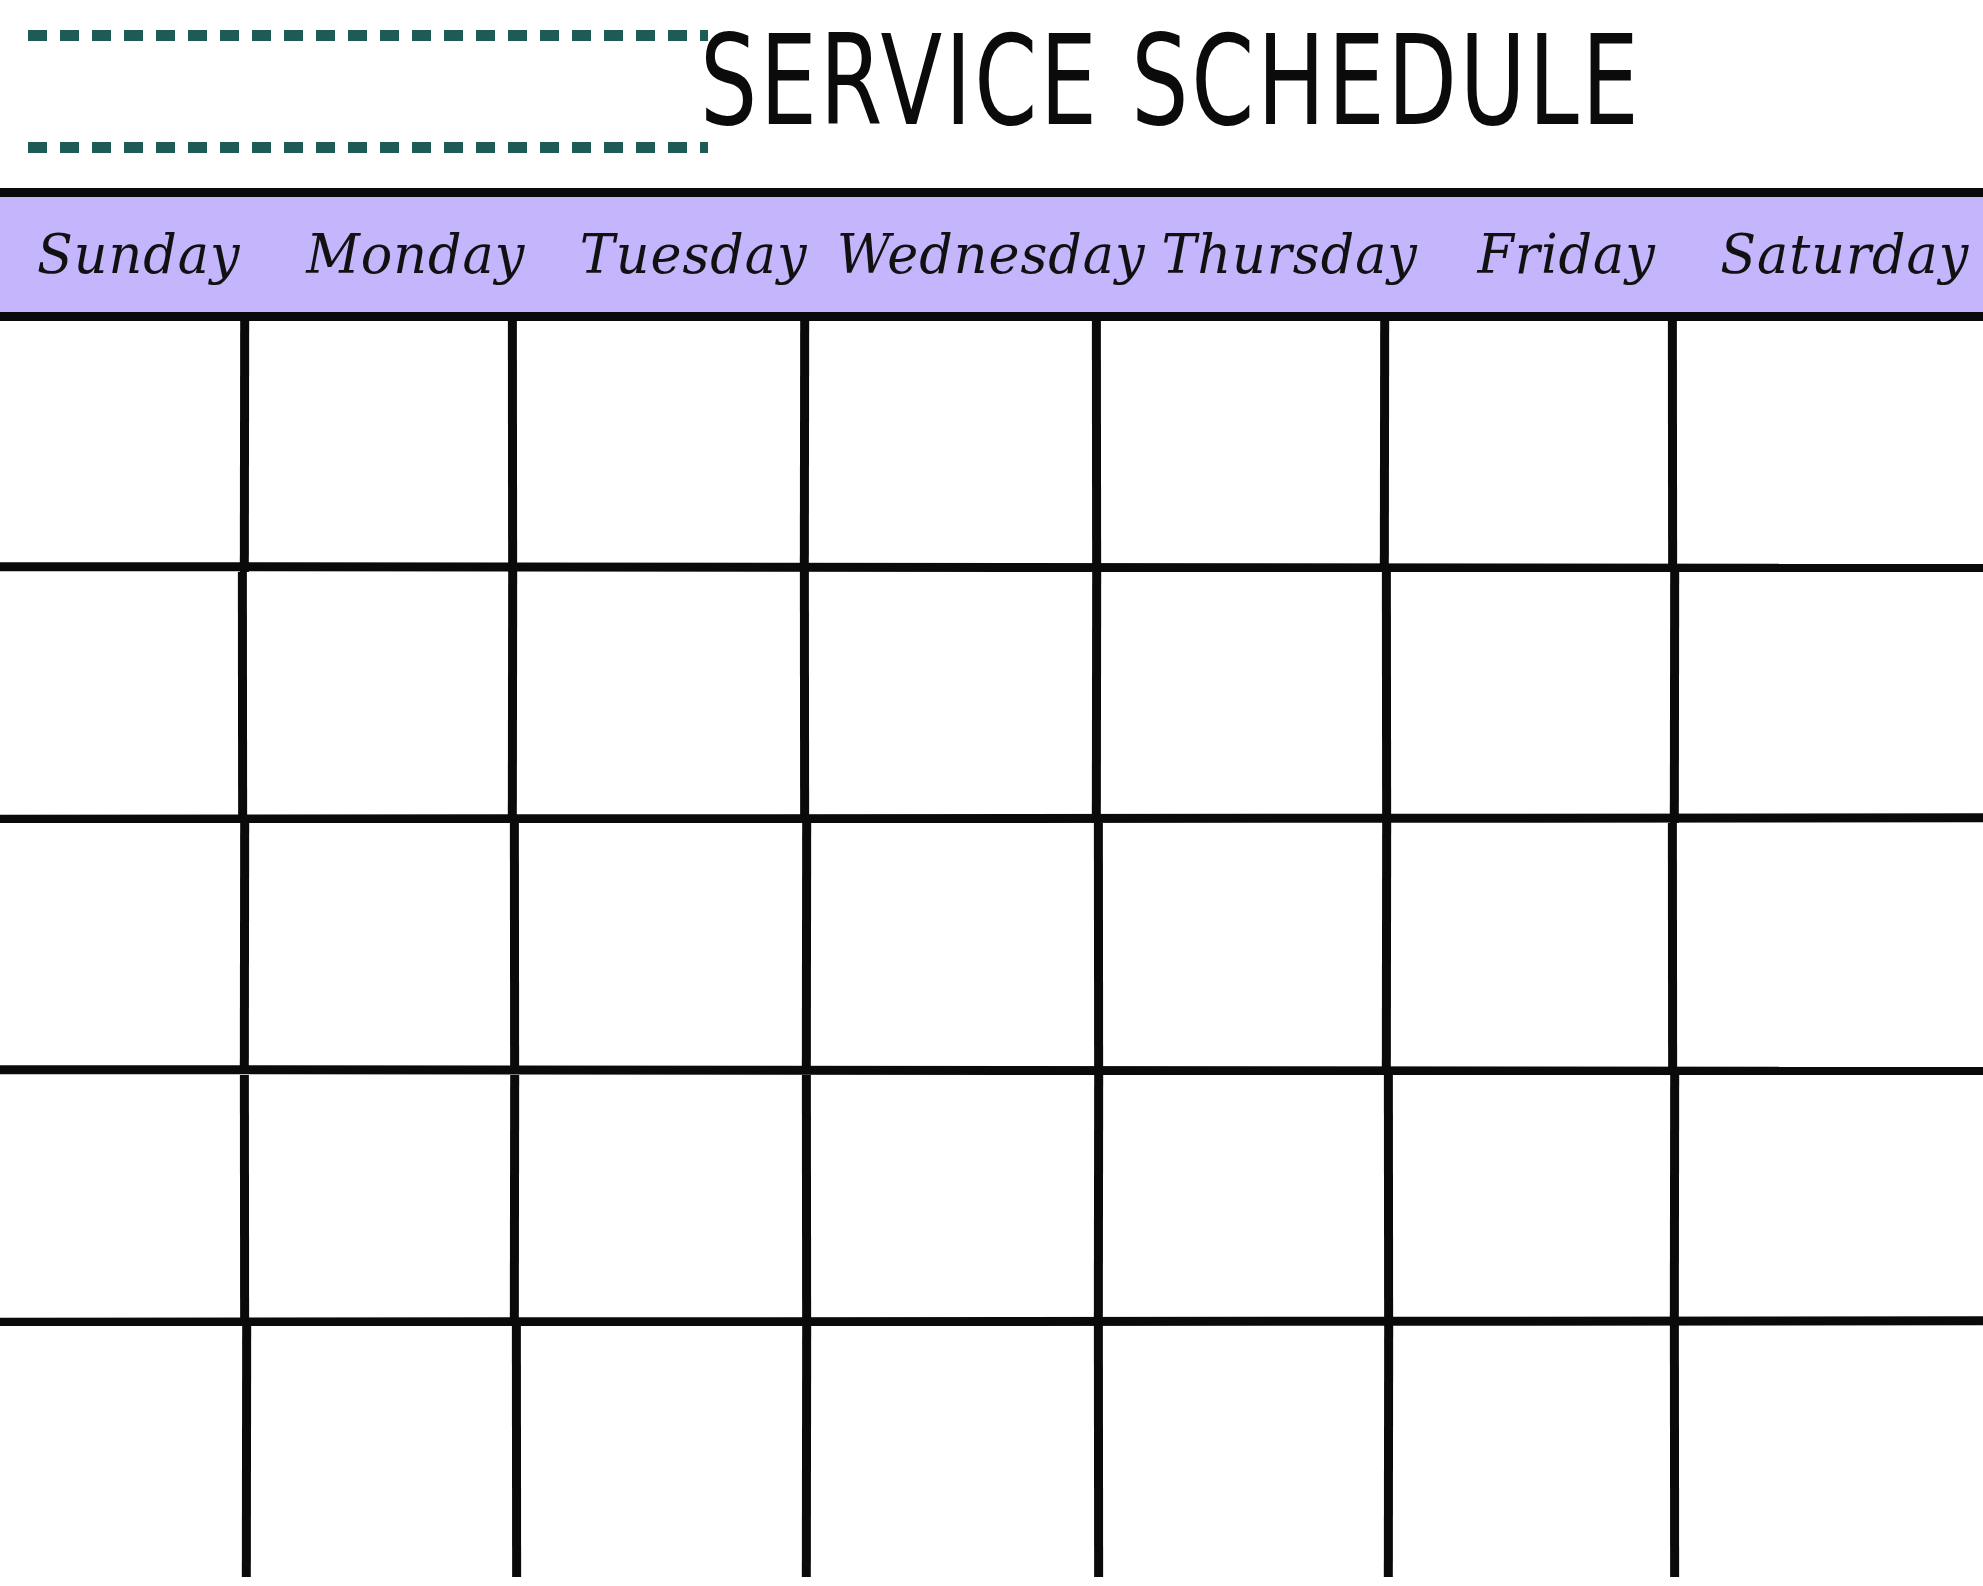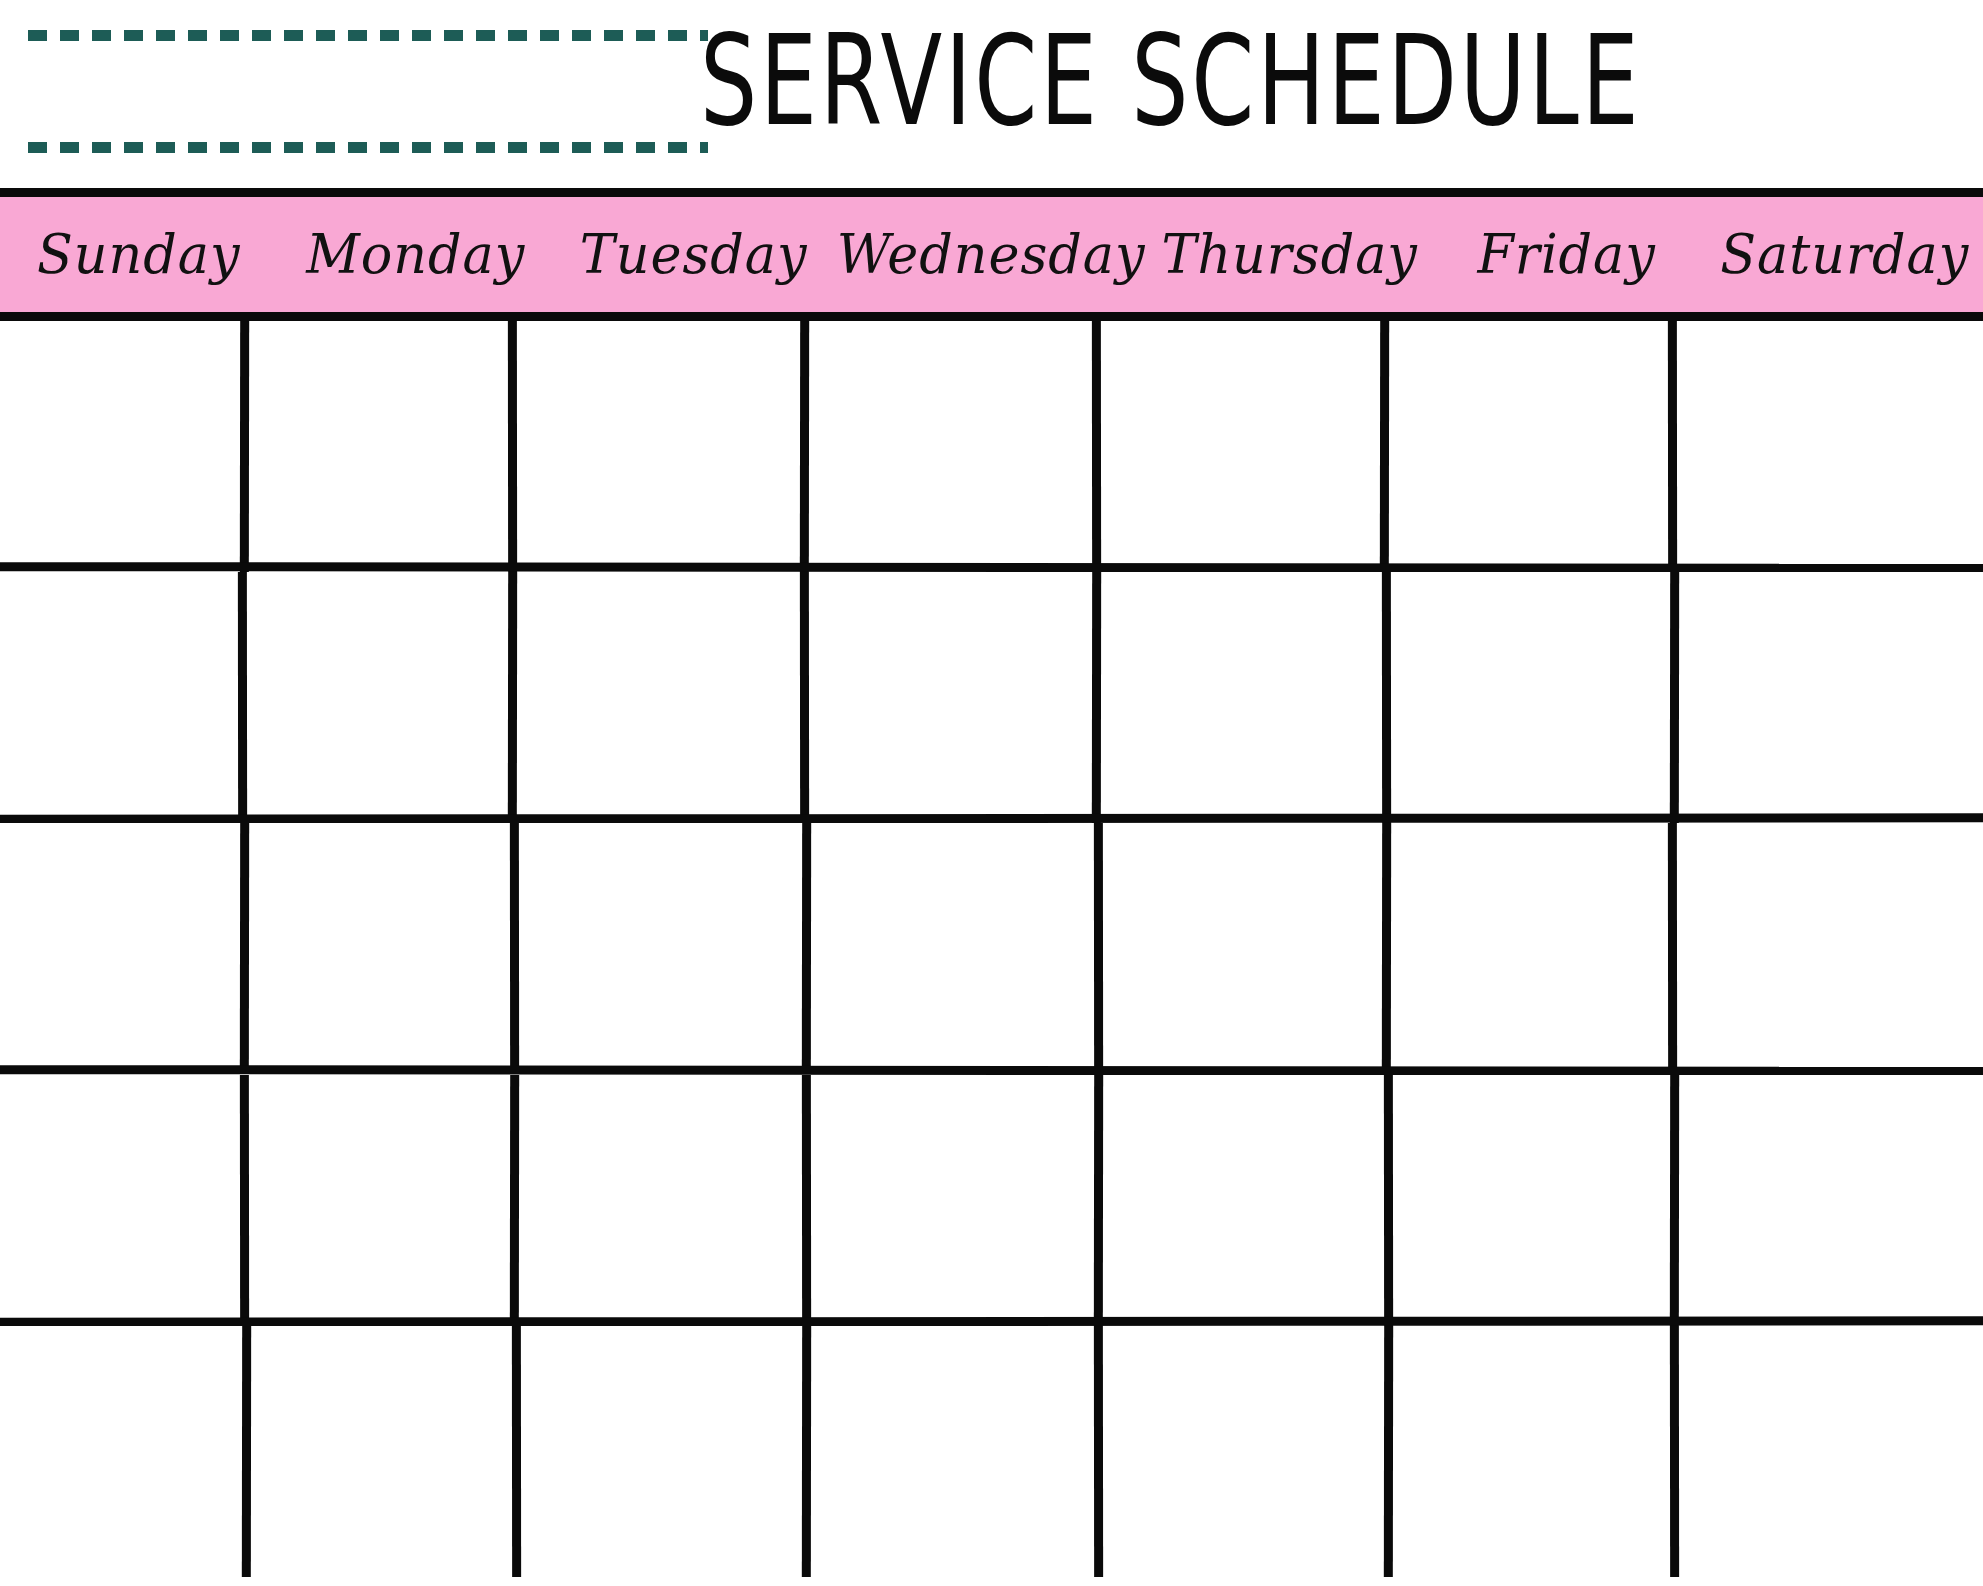--- a/index.html
+++ b/index.html
@@ -74,21 +74,21 @@
     top: 188px;
     width: 1983px;
     height: 1398px;
     border-top: 9px solid #0a0a0a;
   }
 
   .weekday-row {
     display: flex;
     width: 100%;
     height: 124px;
-    background: #f9a8d4;
+    background: #c4b5fd;
     border-bottom: 9px solid #0a0a0a;
     align-items: center;
   }
   .weekday-cell {
     flex: 1 1 0;
     text-align: center;
     font-family: "DejaVu Serif", serif;
     font-style: italic;
     font-size: 54px;
     color: #111111;

